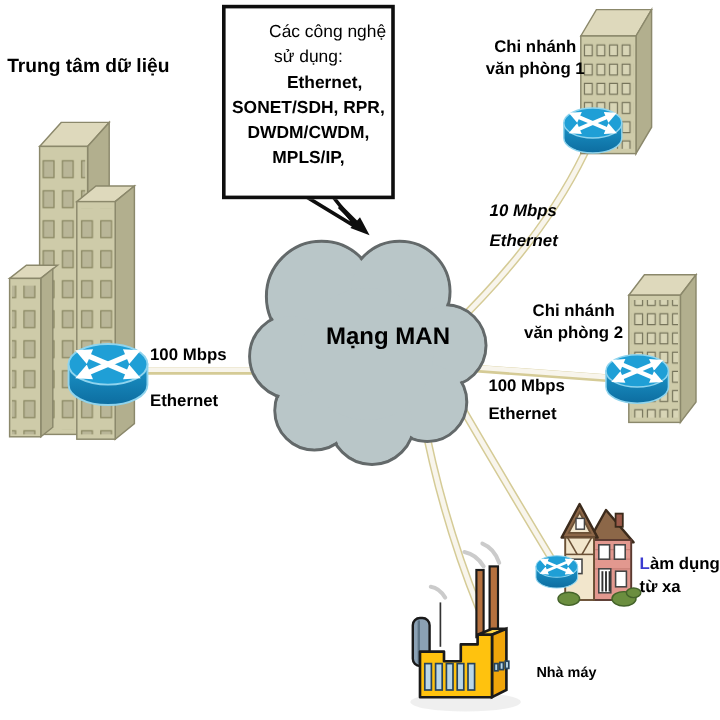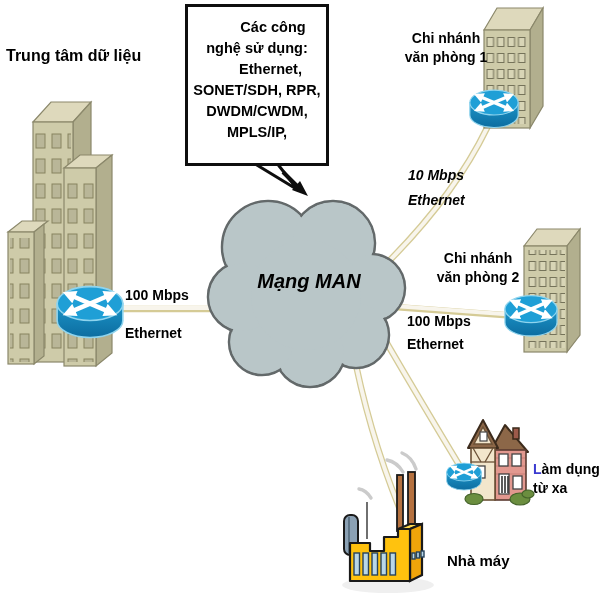--- a/index.html
+++ b/index.html
@@ -3,35 +3,35 @@
 <meta charset="utf-8">
 <style>
   html,body{margin:0;padding:0;}
   body{
     width:600px;height:600px;position:relative;background:#ffffff;
     font-family:"Liberation Sans", sans-serif;color:#000;overflow:hidden;
   }
   #scene{position:absolute;left:0;top:0;}
   .lbl{position:absolute;font-weight:bold;white-space:pre-line;line-height:19px;font-size:14px;}
   .lbl-datacenter{left:6px;top:46px;font-size:16px;}
-  .lbl-man{left:243px;top:270px;width:132px;text-align:center;font-size:20px;line-height:22px;font-style:italic;}
+  .lbl-man{left:243px;top:270px;width:132px;text-align:right;font-size:20px;line-height:22px;}
   .lbl-branch1{left:403px;top:29px;width:86px;text-align:center;}
   .lbl-link1{left:408px;top:163px;line-height:25px;font-style:italic;}
   .lbl-branch2{left:434px;top:249px;width:88px;text-align:center;}
   .lbl-link2{left:407px;top:310px;line-height:23px;}
   .lbl-link0{left:125px;top:276px;line-height:38px;}
   .lbl-teleworker{left:533px;top:460px;}
   .lbl-teleworker::first-letter{color:#3b3bd0;}
-  .lbl-factory{left:447px;top:551px;font-size:15px;}
+  .lbl-factory{left:447px;top:551px;font-size:12px;}
   .callout{
     position:absolute;left:185px;top:4px;width:134px;height:146px;
     border:3px solid #0e0e0e;background:#ffffff;text-align:center;
     font-size:14.5px;line-height:21px;padding:10px 2px 0;
   }
-  .callout .intro{font-weight:700;margin-left:32px;}
+  .callout .intro{font-weight:400;margin-left:32px;}
   .callout .tech{font-weight:700;margin-left:27px;}
 </style>
 </head>
 <body>
 
 <svg id="scene" width="600" height="600" viewBox="0 0 600 600">
   <defs>
     <linearGradient id="rgrad" x1="0" y1="0" x2="0" y2="1">
       <stop offset="0" stop-color="#1b94c8"></stop>
       <stop offset="1" stop-color="#0d6da0"></stop>

